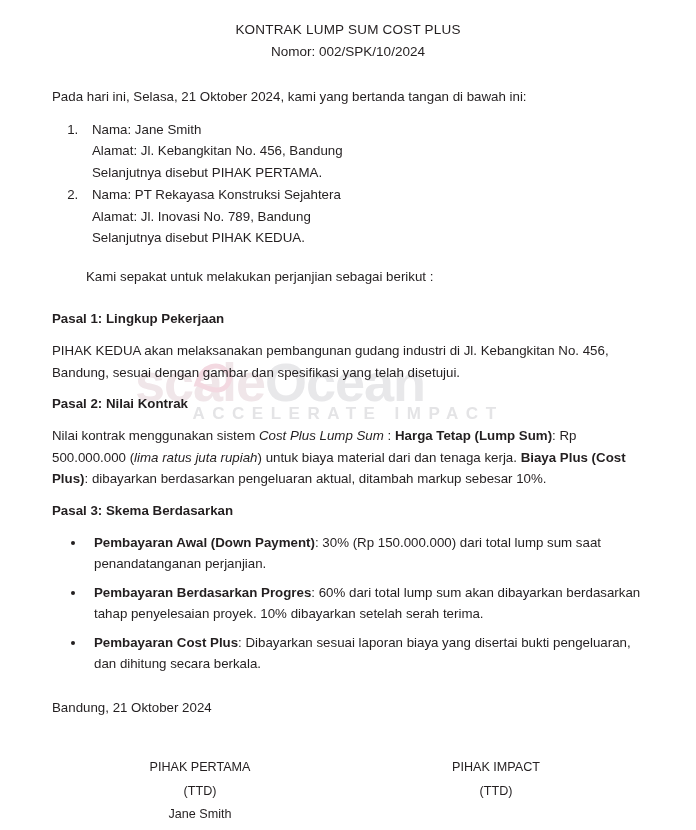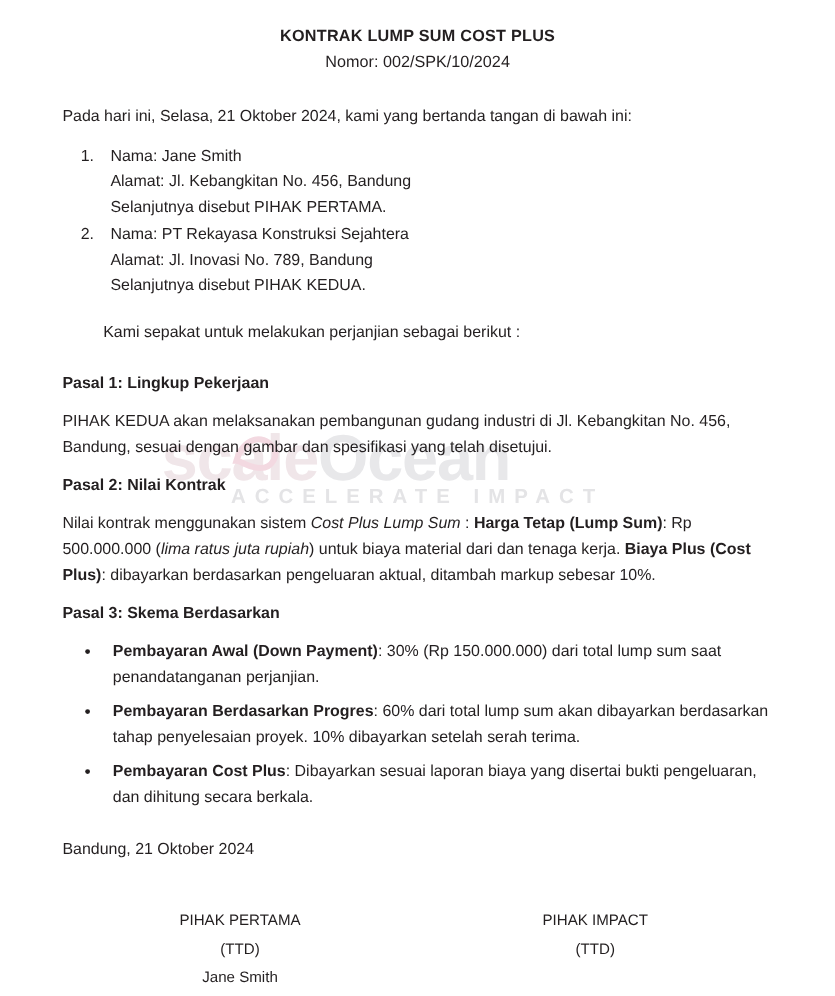--- a/index.html
+++ b/index.html
@@ -66,21 +66,21 @@
   .doc {
     position: relative;
     z-index: 1;
     padding: 22px 52px 0 52px;
     box-sizing: border-box;
   }
 
   .title {
     text-align: center;
     font-size: 13.5px;
-    font-weight: 700;
+    font-weight: 400;
     letter-spacing: 0.2px;
     margin: 0 0 7px 0;
   }
   .subtitle {
     text-align: center;
     font-size: 13.5px;
     font-weight: 400;
     margin: 0 0 27px 0;
   }
 

